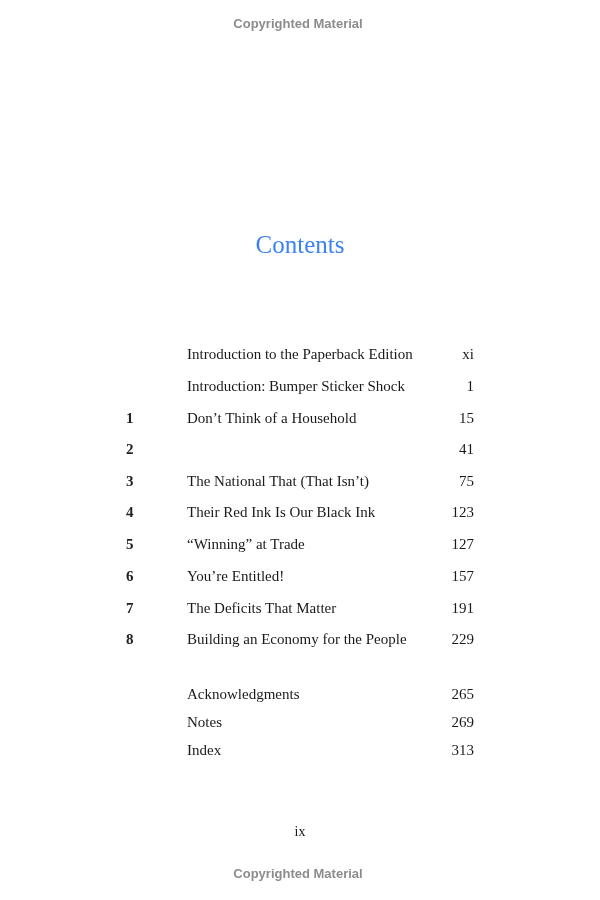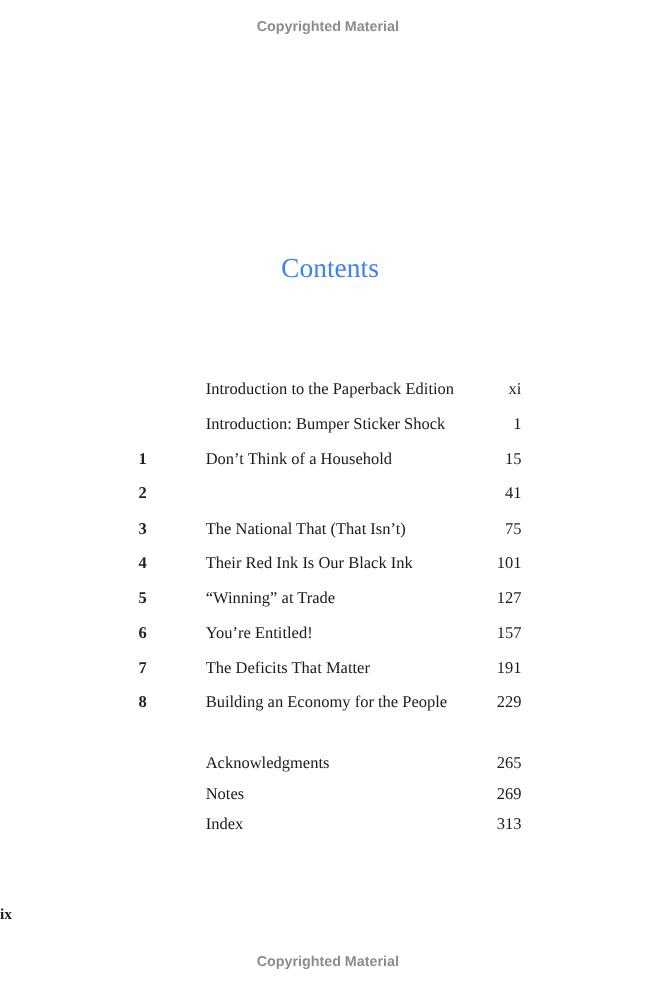--- a/index.html
+++ b/index.html
@@ -24,22 +24,22 @@
       position: absolute; left: 0; width: 600px; height: 22px;
       font-size: 15px; line-height: 22px;
     }
     .num {
       position: absolute; left: 126px; font-weight: bold; color: #222;
     }
     .label { position: absolute; left: 187px; }
     .page { position: absolute; right: 126px; text-align: right; }
     .italic .label, .italic .page { }
     .folio {
-      position: absolute; top: 824px; left: 0; width: 600px; 
-      font-size: 14px; font-weight: bold;
+      position: absolute; top: 824px; left: 0; width: 600px; text-align: center;
+      font-size: 14px; font-weight: normal;
     }
   </style>
 </head>
 <body>
 
 <div class="watermark wm-top">Copyrighted Material</div>
 
 <div class="title">Contents</div>
 
 <div>
@@ -63,21 +63,21 @@
     <span class="page">41</span>
   </div>
   <div class="row" style="top:470px">
     <span class="num">3</span>
     <span class="label">The National That (That Isn’t)</span>
     <span class="page">75</span>
   </div>
   <div class="row" style="top:501px">
     <span class="num">4</span>
     <span class="label">Their Red Ink Is Our Black Ink</span>
-    <span class="page">101</span>
+    <span class="page">123</span>
   </div>
   <div class="row" style="top:533px">
     <span class="num">5</span>
     <span class="label">“Winning” at Trade</span>
     <span class="page">127</span>
   </div>
   <div class="row" style="top:565px">
     <span class="num">6</span>
     <span class="label">You’re Entitled!</span>
     <span class="page">157</span>

